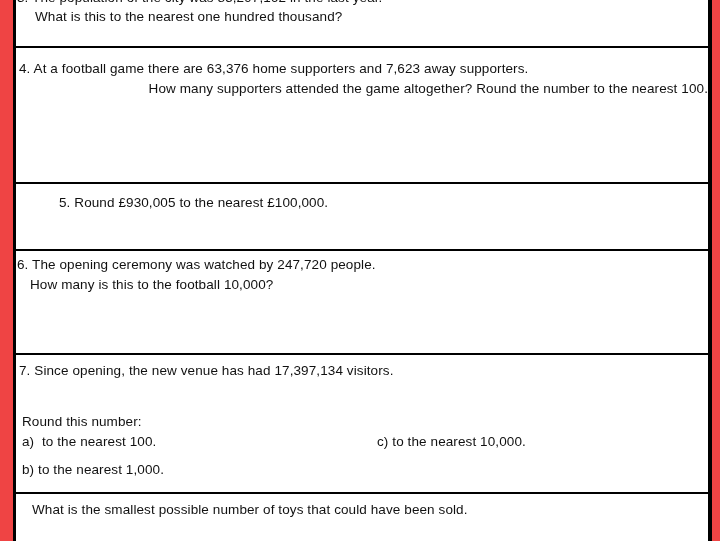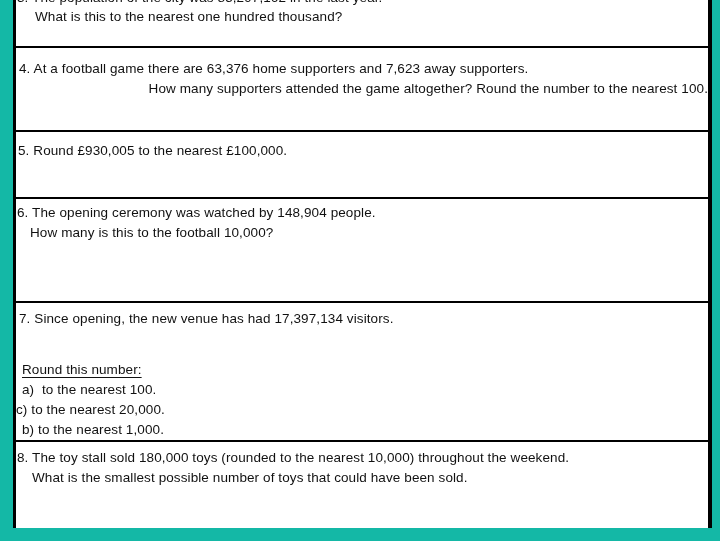--- a/index.html
+++ b/index.html
@@ -4,21 +4,21 @@
 <style>
   html, body {
     margin: 0;
     padding: 0;
     background: #ffffff;
   }
   .page {
     position: relative;
     width: 720px;
     height: 541px;
-    background: #14b8a6;
+    background: #ef4444;
     overflow: hidden;
     color: #111111;
     font-family: "Liberation Sans", sans-serif;
     font-size: 13.5px;
     letter-spacing: 0.1px;
     line-height: 20px;
   }
   .sheet {
     position: absolute;
     left: 13px;
@@ -30,50 +30,49 @@
     background: #ffffff;
   }
   .row {
     box-sizing: border-box;
     border-bottom: 2px solid #000000;
     overflow: hidden;
   }
   .row.last { border-bottom: none; }
 
   .row-q3 { height: 60px; line-height: 19px; }
-  .row-q4 { height: 84px; padding-top: 11px; }
-  .row-q5 { height: 67px;  padding-top: 9px; }
+  .row-q4 { height: 136px; padding-top: 11px; }
+  .row-q5 { height: 67px;  padding-top: 9px; padding-left: 41px; }
   .row-q6 { height: 104px; padding-top: 4px; }
   .row-q7 { height: 139px; padding-top: 6px; }
   .row-q8 { height: 86px;  padding-top: 6px; }
 
   .line { white-space: nowrap; }
 
   .ind-q3-1 { padding-left: 1px; }
   .ind-q3-2 { padding-left: 19px; }
   .ind-q4-1 { padding-left: 3px; }
   .ind-q4-2 { padding-left: 17px; text-align: right; }
   .ind-q5-1 { padding-left: 2px; }
   .ind-q6-1 { padding-left: 1px; }
   .ind-q6-2 { padding-left: 14px; }
   .ind-q7-1 { padding-left: 3px; }
   .ind-q8-1 { padding-left: 1px; }
   .ind-q8-2 { padding-left: 16px; }
 
   .parts-heading {
     margin-top: 31px;
     padding-left: 6px;
-    text-decoration: underline;
     text-underline-offset: 3px;
   }
   .prow {
     display: flex;
   }
-  .prow-1 { margin-top: 0px; flex-direction: column; }
-  .prow-2 { margin-top: 0; }
+  .prow-1 { margin-top: 0px; }
+  .prow-2 { margin-top: 8px; }
   .pleft {
     width: 355px;
     padding-left: 6px;
     white-space: pre-wrap;
   }
   .pright {
     white-space: pre-wrap;
   }
 </style>
 </head>
@@ -90,35 +89,34 @@
     <div class="row row-q4">
       <div class="line ind-q4-1">4.  At a football game there are 63,376 home supporters and 7,623 away supporters.</div>
       <div class="line ind-q4-2">How many supporters attended the game altogether? Round the number to the nearest 100.</div>
     </div>
 
     <div class="row row-q5">
       <div class="line ind-q5-1">5.  Round £930,005 to the nearest £100,000.</div>
     </div>
 
     <div class="row row-q6">
-      <div class="line ind-q6-1">6. The opening ceremony was watched by 148,904 people.</div>
+      <div class="line ind-q6-1">6. The opening ceremony was watched by 247,720 people.</div>
       <div class="line ind-q6-2">How many is this to the football 10,000?</div>
     </div>
 
     <div class="row row-q7">
       <div class="line ind-q7-1">7.  Since opening, the new venue has had 17,397,134 visitors.</div>
       <div class="line parts-heading">Round this number:</div>
       <div class="prow prow-1">
         <div class="pleft">a)  to the nearest 100.</div>
-        <div class="pright">c) to the nearest 20,000.</div>
+        <div class="pright">c) to the nearest 10,000.</div>
       </div>
       <div class="prow prow-2">
         <div class="pleft">b) to the nearest 1,000.</div>
       </div>
     </div>
 
     <div class="row row-q8 last">
-      <div class="line ind-q8-1">8. The toy stall sold 180,000 toys (rounded to the nearest 10,000) throughout the weekend.</div>
       <div class="line ind-q8-2">What is the smallest possible number of toys that could have been sold.</div>
     </div>
 
   </div>
 </div>
 
 </body></html>

